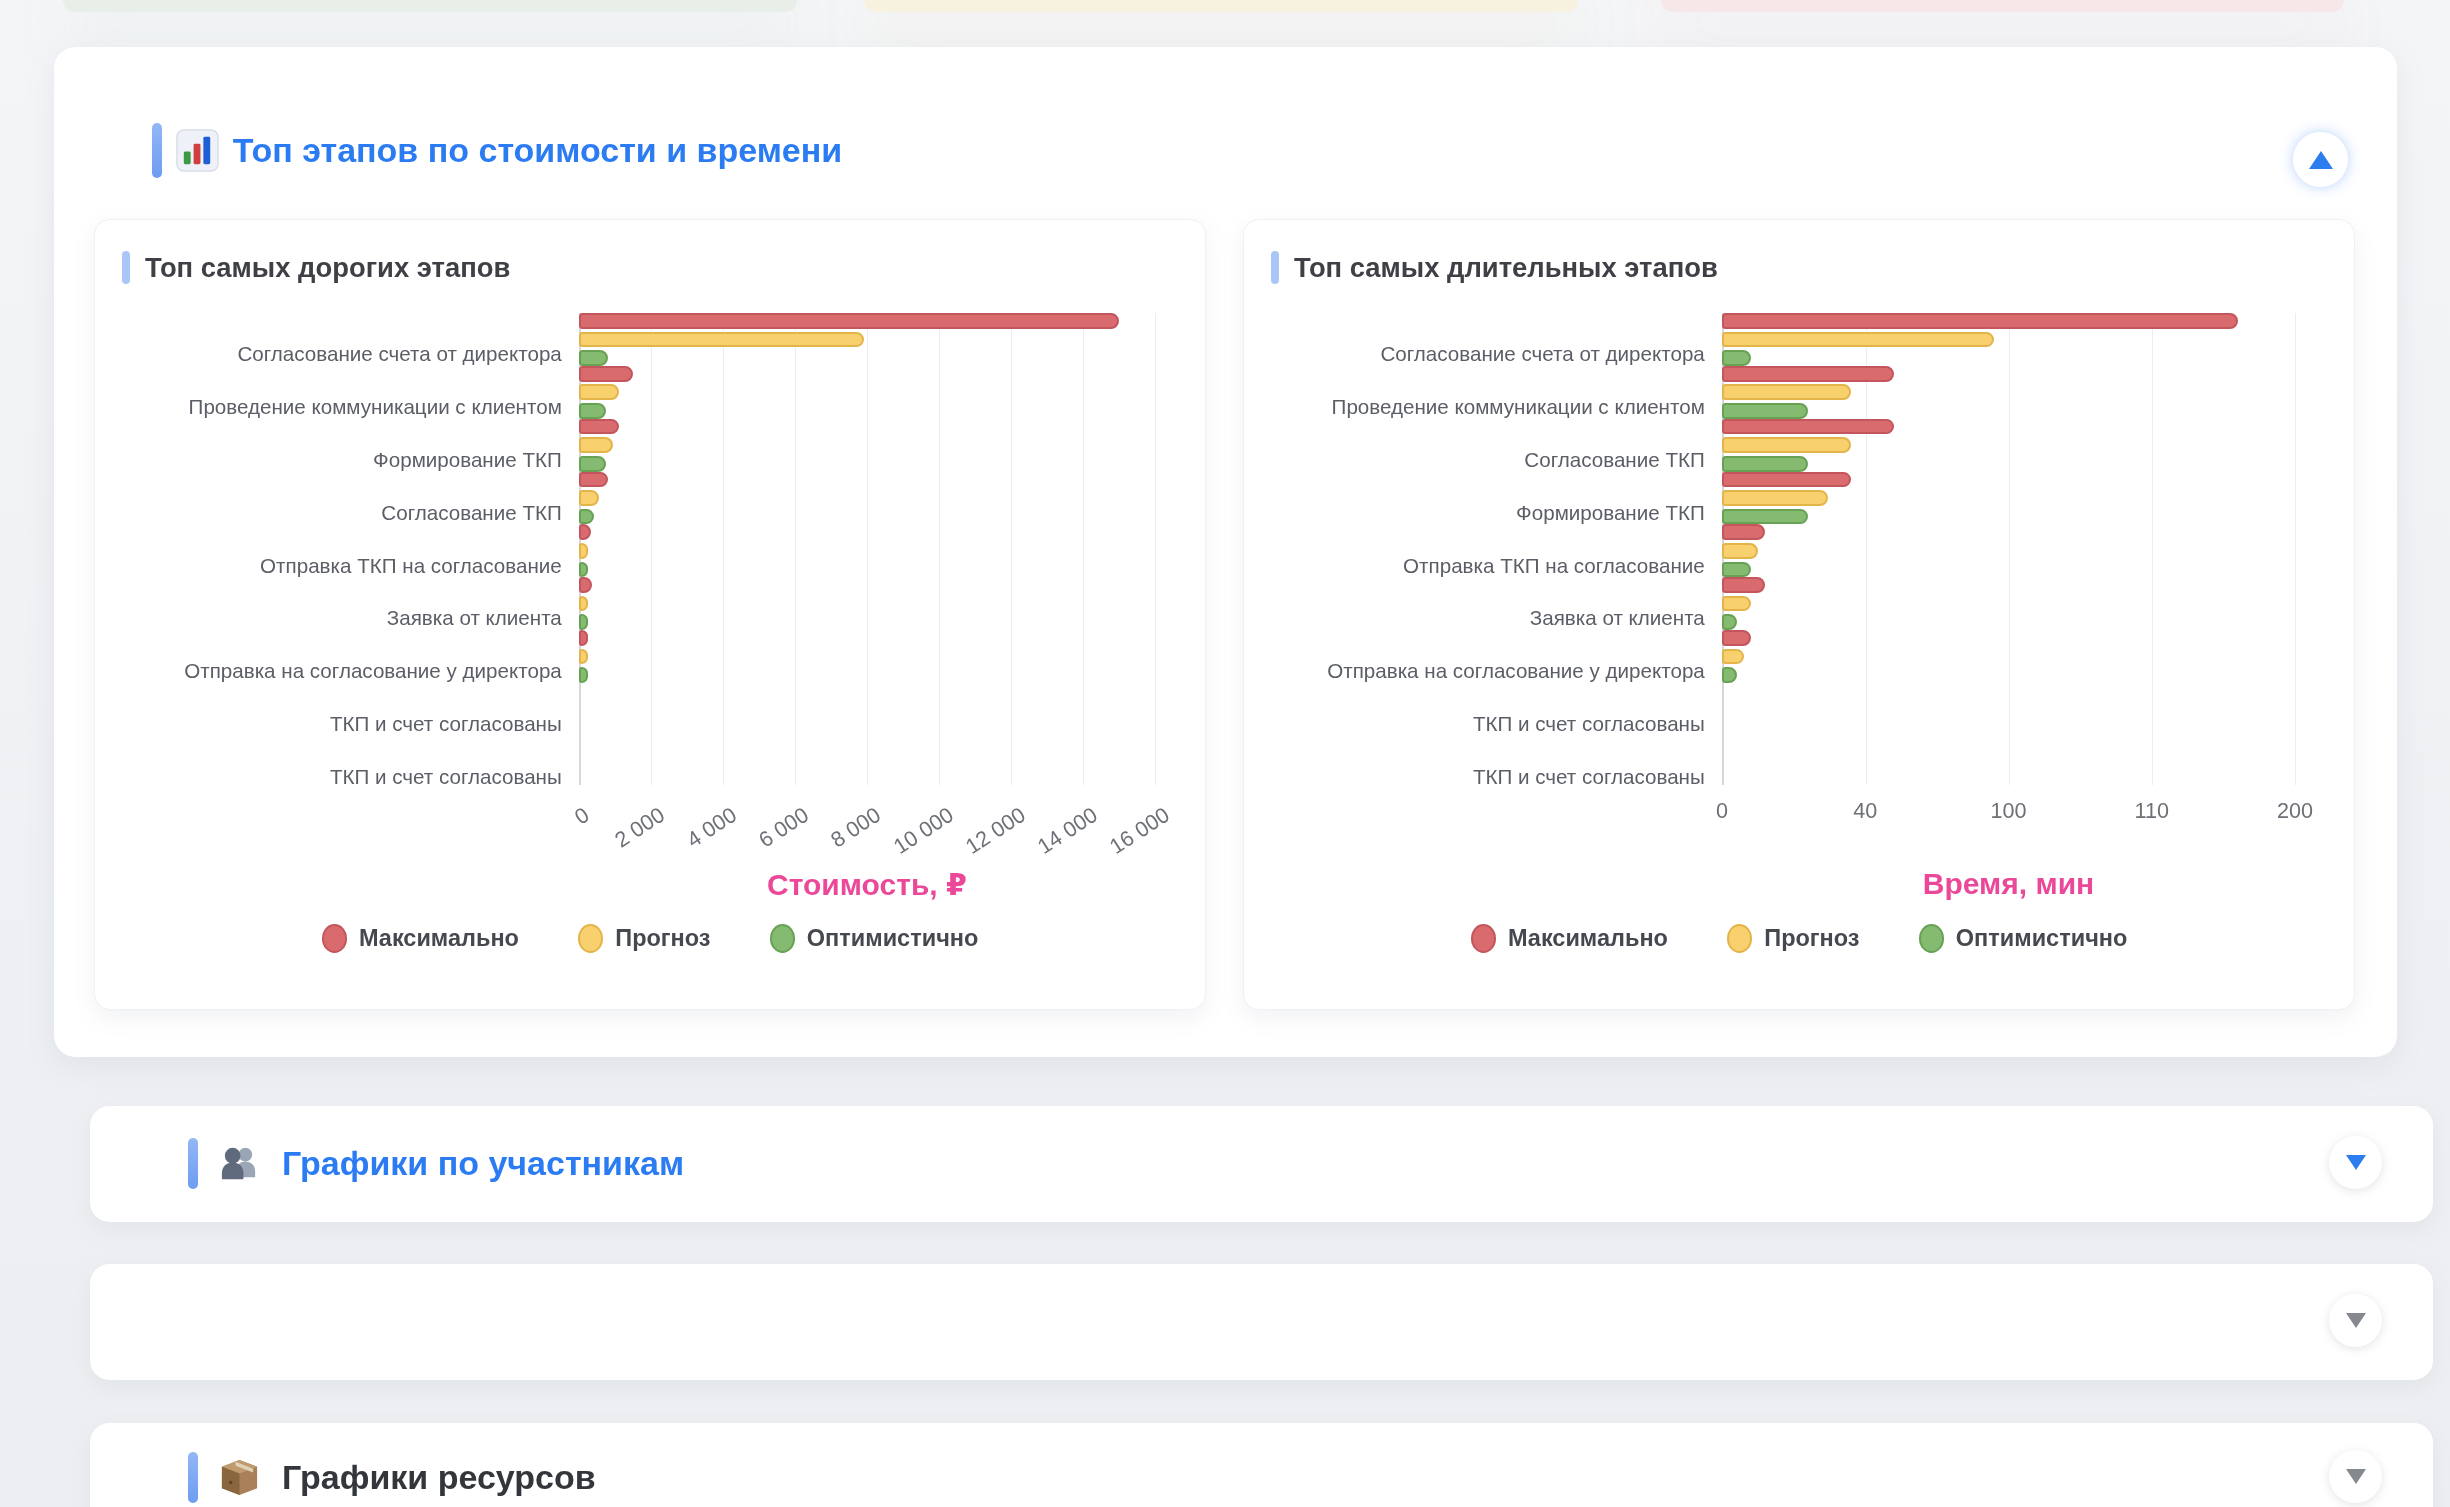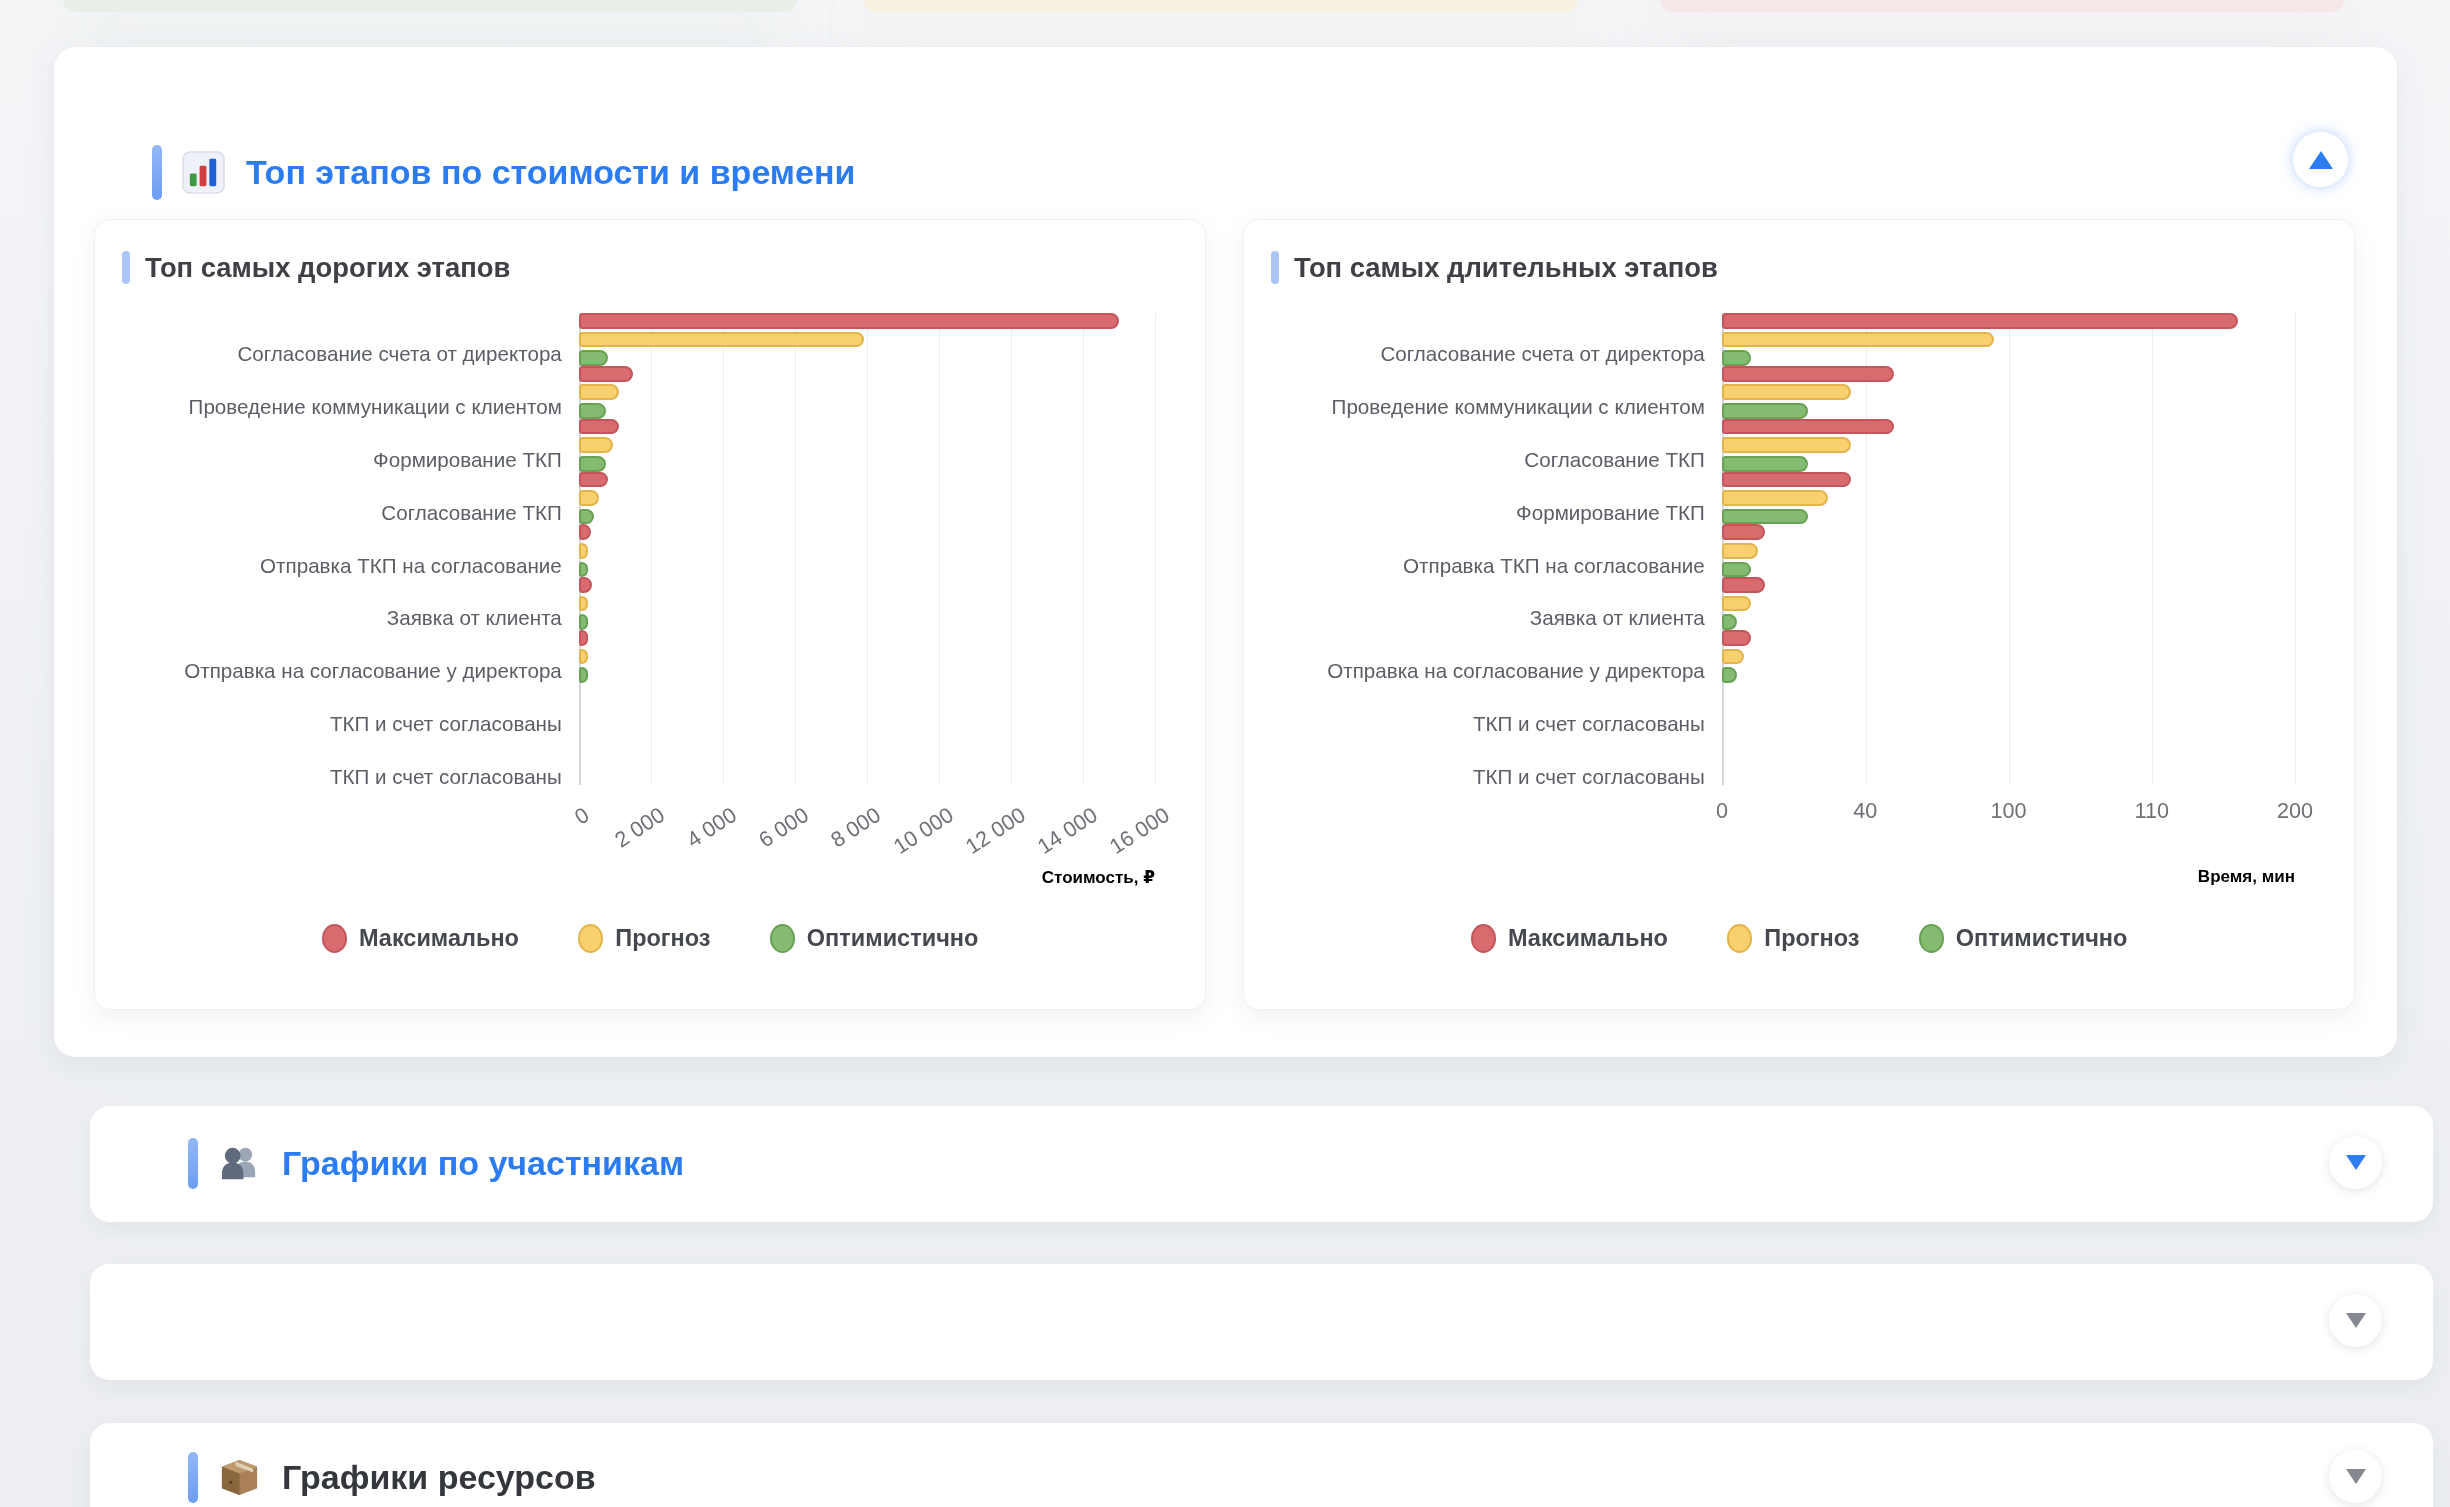--- a/index.html
+++ b/index.html
@@ -51,35 +51,35 @@
   .gline.zero{width:2px;background:#d6d7db;}
   .rows{position:relative;height:100%;display:flex;flex-direction:column;}
   .crow{flex:1;display:flex;align-items:flex-end;}
   .clabel{font-size:20.6px;color:#5b5e66;text-align:right;padding-right:17.6px;box-sizing:border-box;line-height:1.15;}
   .cbars{position:relative;height:100%;display:flex;flex-direction:column;justify-content:center;gap:2.9px;}
   .bar{height:15.7px;box-sizing:border-box;border-radius:3.9px 8.8px 8.8px 3.9px;border:2px solid;}
 
   .xticks{position:absolute;top:570px;height:73px;}
   .xtick{position:absolute;top:7.8px;font-size:21.6px;color:#6d7077;white-space:nowrap;transform:translateX(-50%);}
   .xticks.rot .xtick{transform:translateX(-92%) rotate(-33deg);transform-origin:right top;top:11.8px;}
-  .axis-title{position:absolute;top:647px;text-align:right;font-size:17px;font-weight:bold;color:#000000;}
+  .axis-title{position:absolute;top:647px;text-align:center;font-size:30px;font-weight:bold;color:#ec4899;}
   .legend{position:absolute;top:704px;left:0;width:100%;display:flex;justify-content:center;align-items:center;gap:59px;}
   .legend-item{display:flex;align-items:center;gap:11.8px;}
   .lmark{width:25.5px;height:29px;border-radius:50%;border:2px solid;box-sizing:border-box;}
   .llabel{font-size:23.5px;font-weight:bold;color:#45484e;}
 </style>
 </head>
 <body>
 
 <div class="top-card green"></div>
 <div class="top-card yellow"></div>
 <div class="top-card pink"></div>
 
 <div class="main-card">
-  <div class="head-row" style="top:98px;height:55px;">
+  <div class="head-row" style="top:76px;height:55px;gap:13px;">
     <div class="pill"></div>
     <div class="icon-box">
       <svg width="45" height="45" viewBox="0 0 46 46">
         <rect x="2" y="2" width="42" height="42" rx="7" fill="#eef1f7" stroke="#d8dde8" stroke-width="1.5"></rect>
         <rect x="9" y="24" width="7" height="13" rx="1.5" fill="#3d9a43"></rect>
         <rect x="19" y="16" width="7" height="21" rx="1.5" fill="#cf3f3f"></rect>
         <rect x="29" y="9" width="7" height="28" rx="1.5" fill="#1f5fd6"></rect>
       </svg>
     </div>
     <div class="head-title">Топ этапов по стоимости и времени</div>

